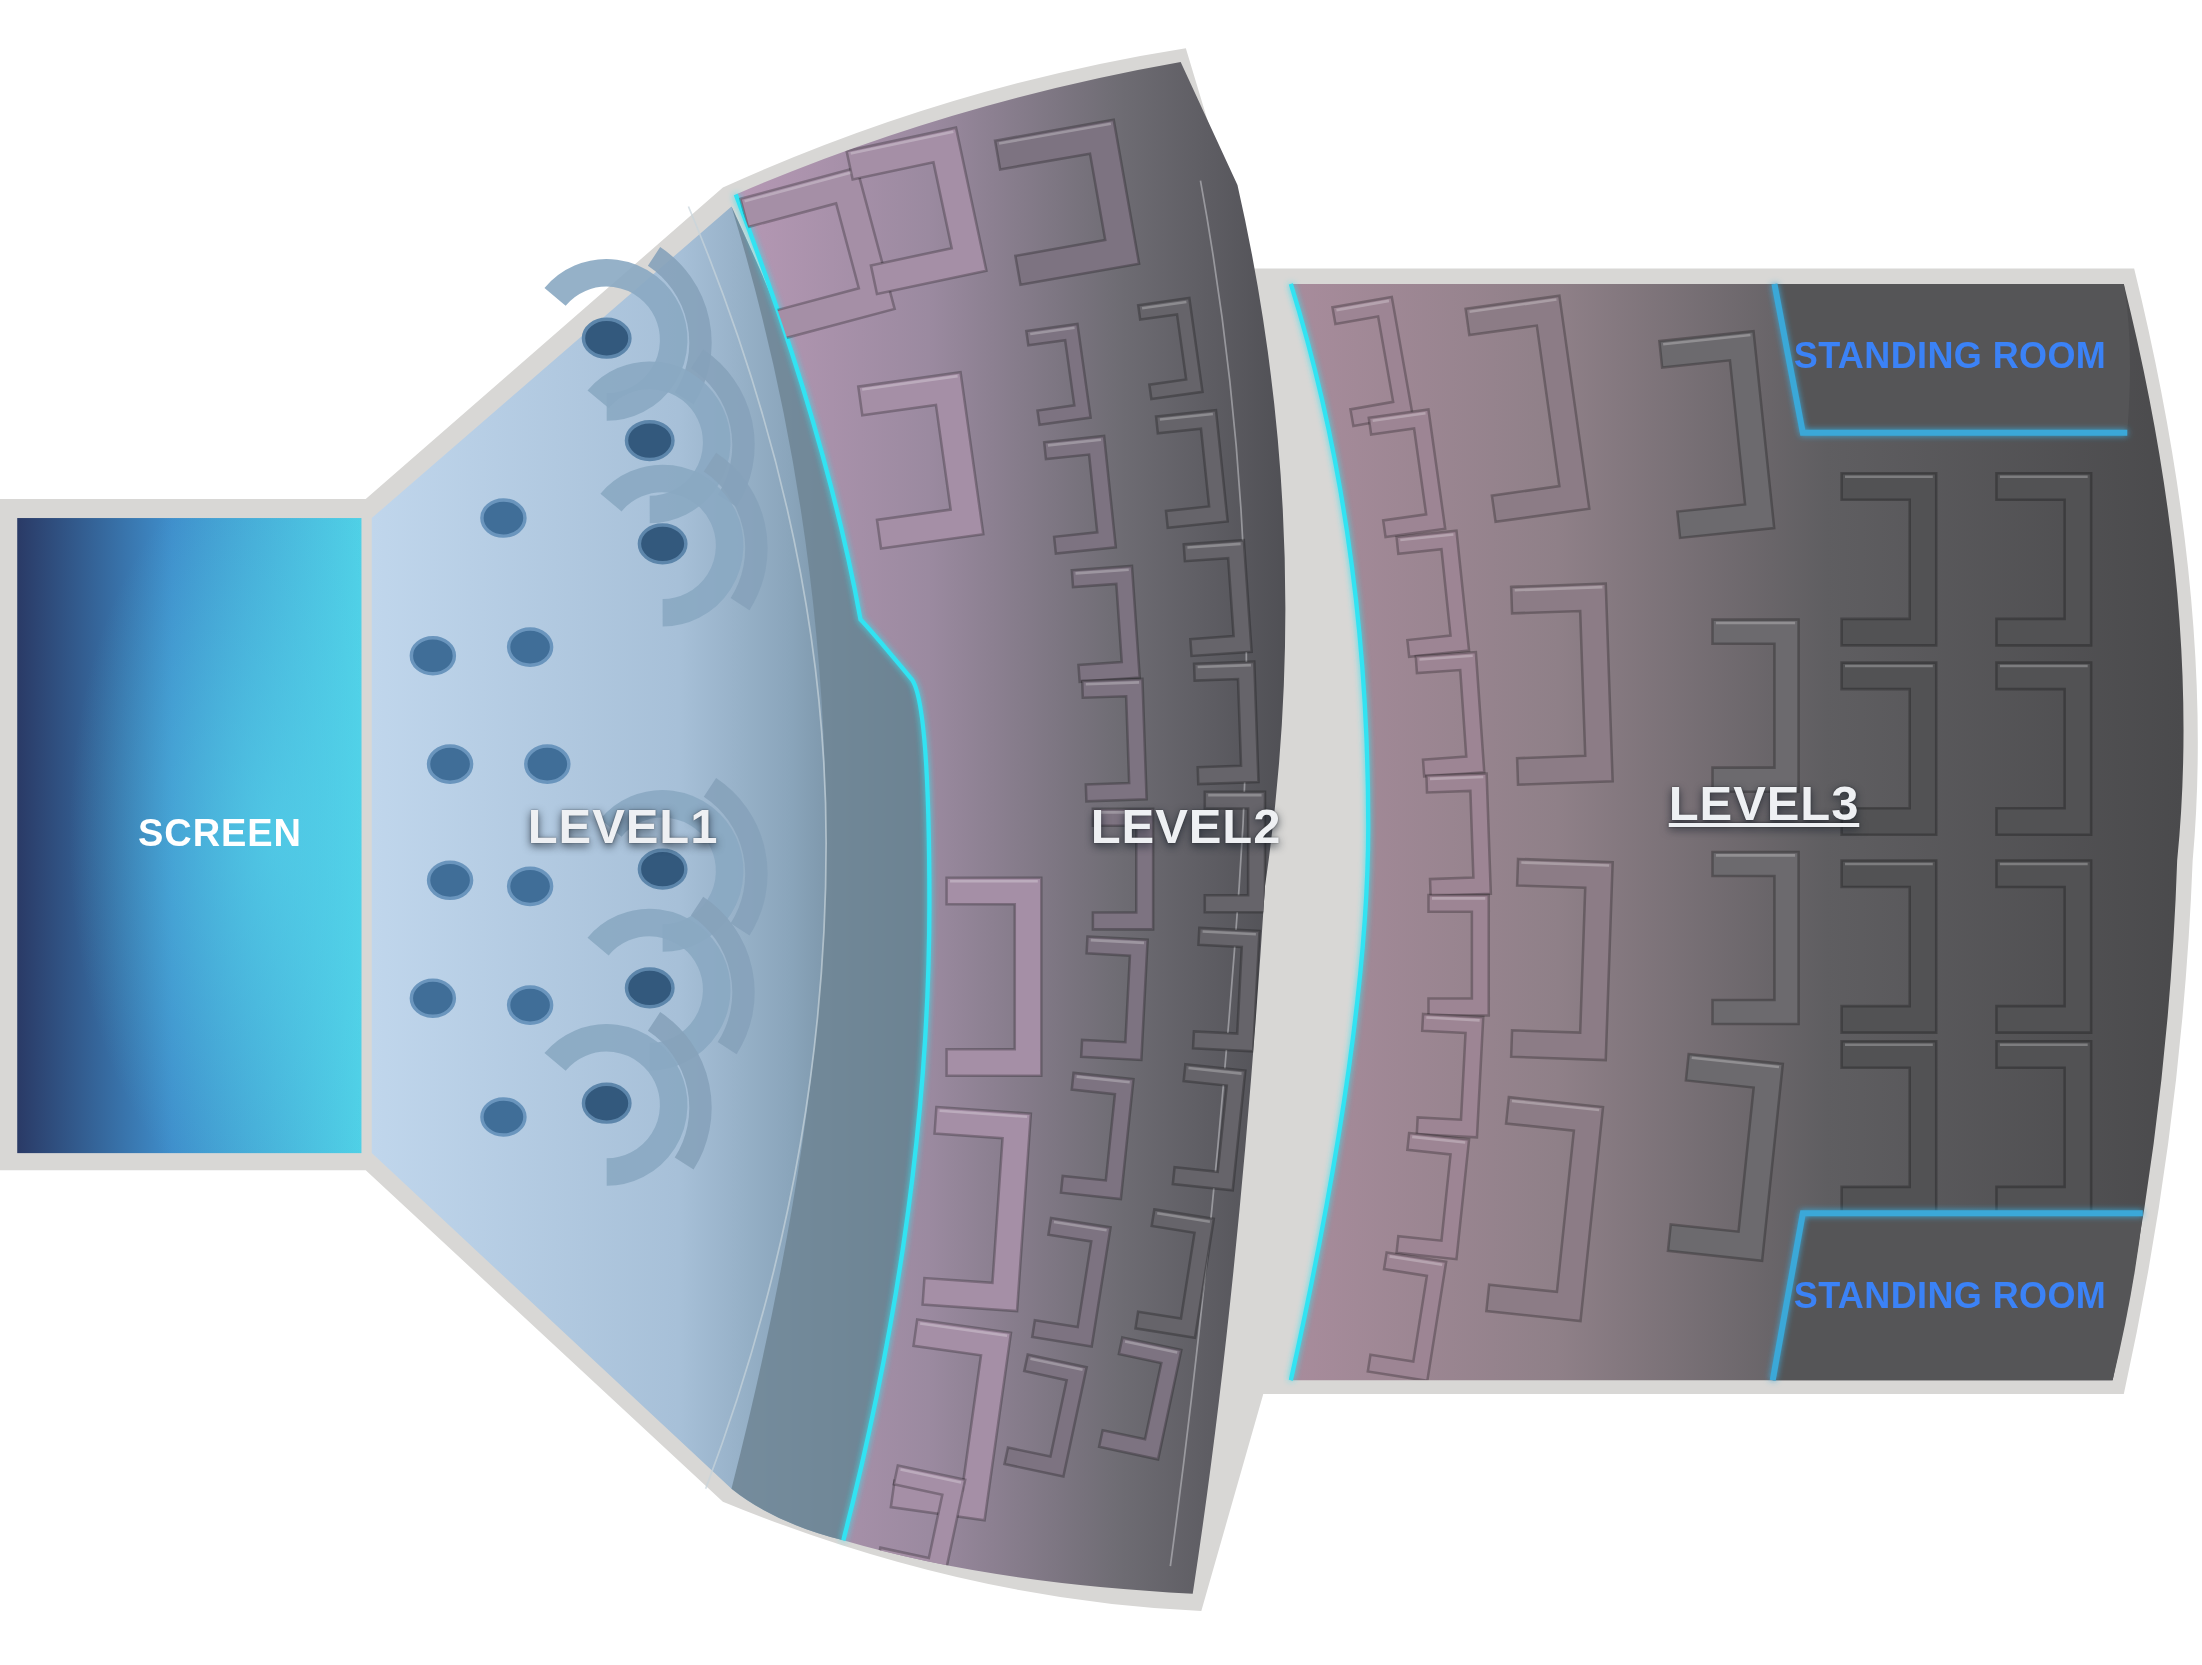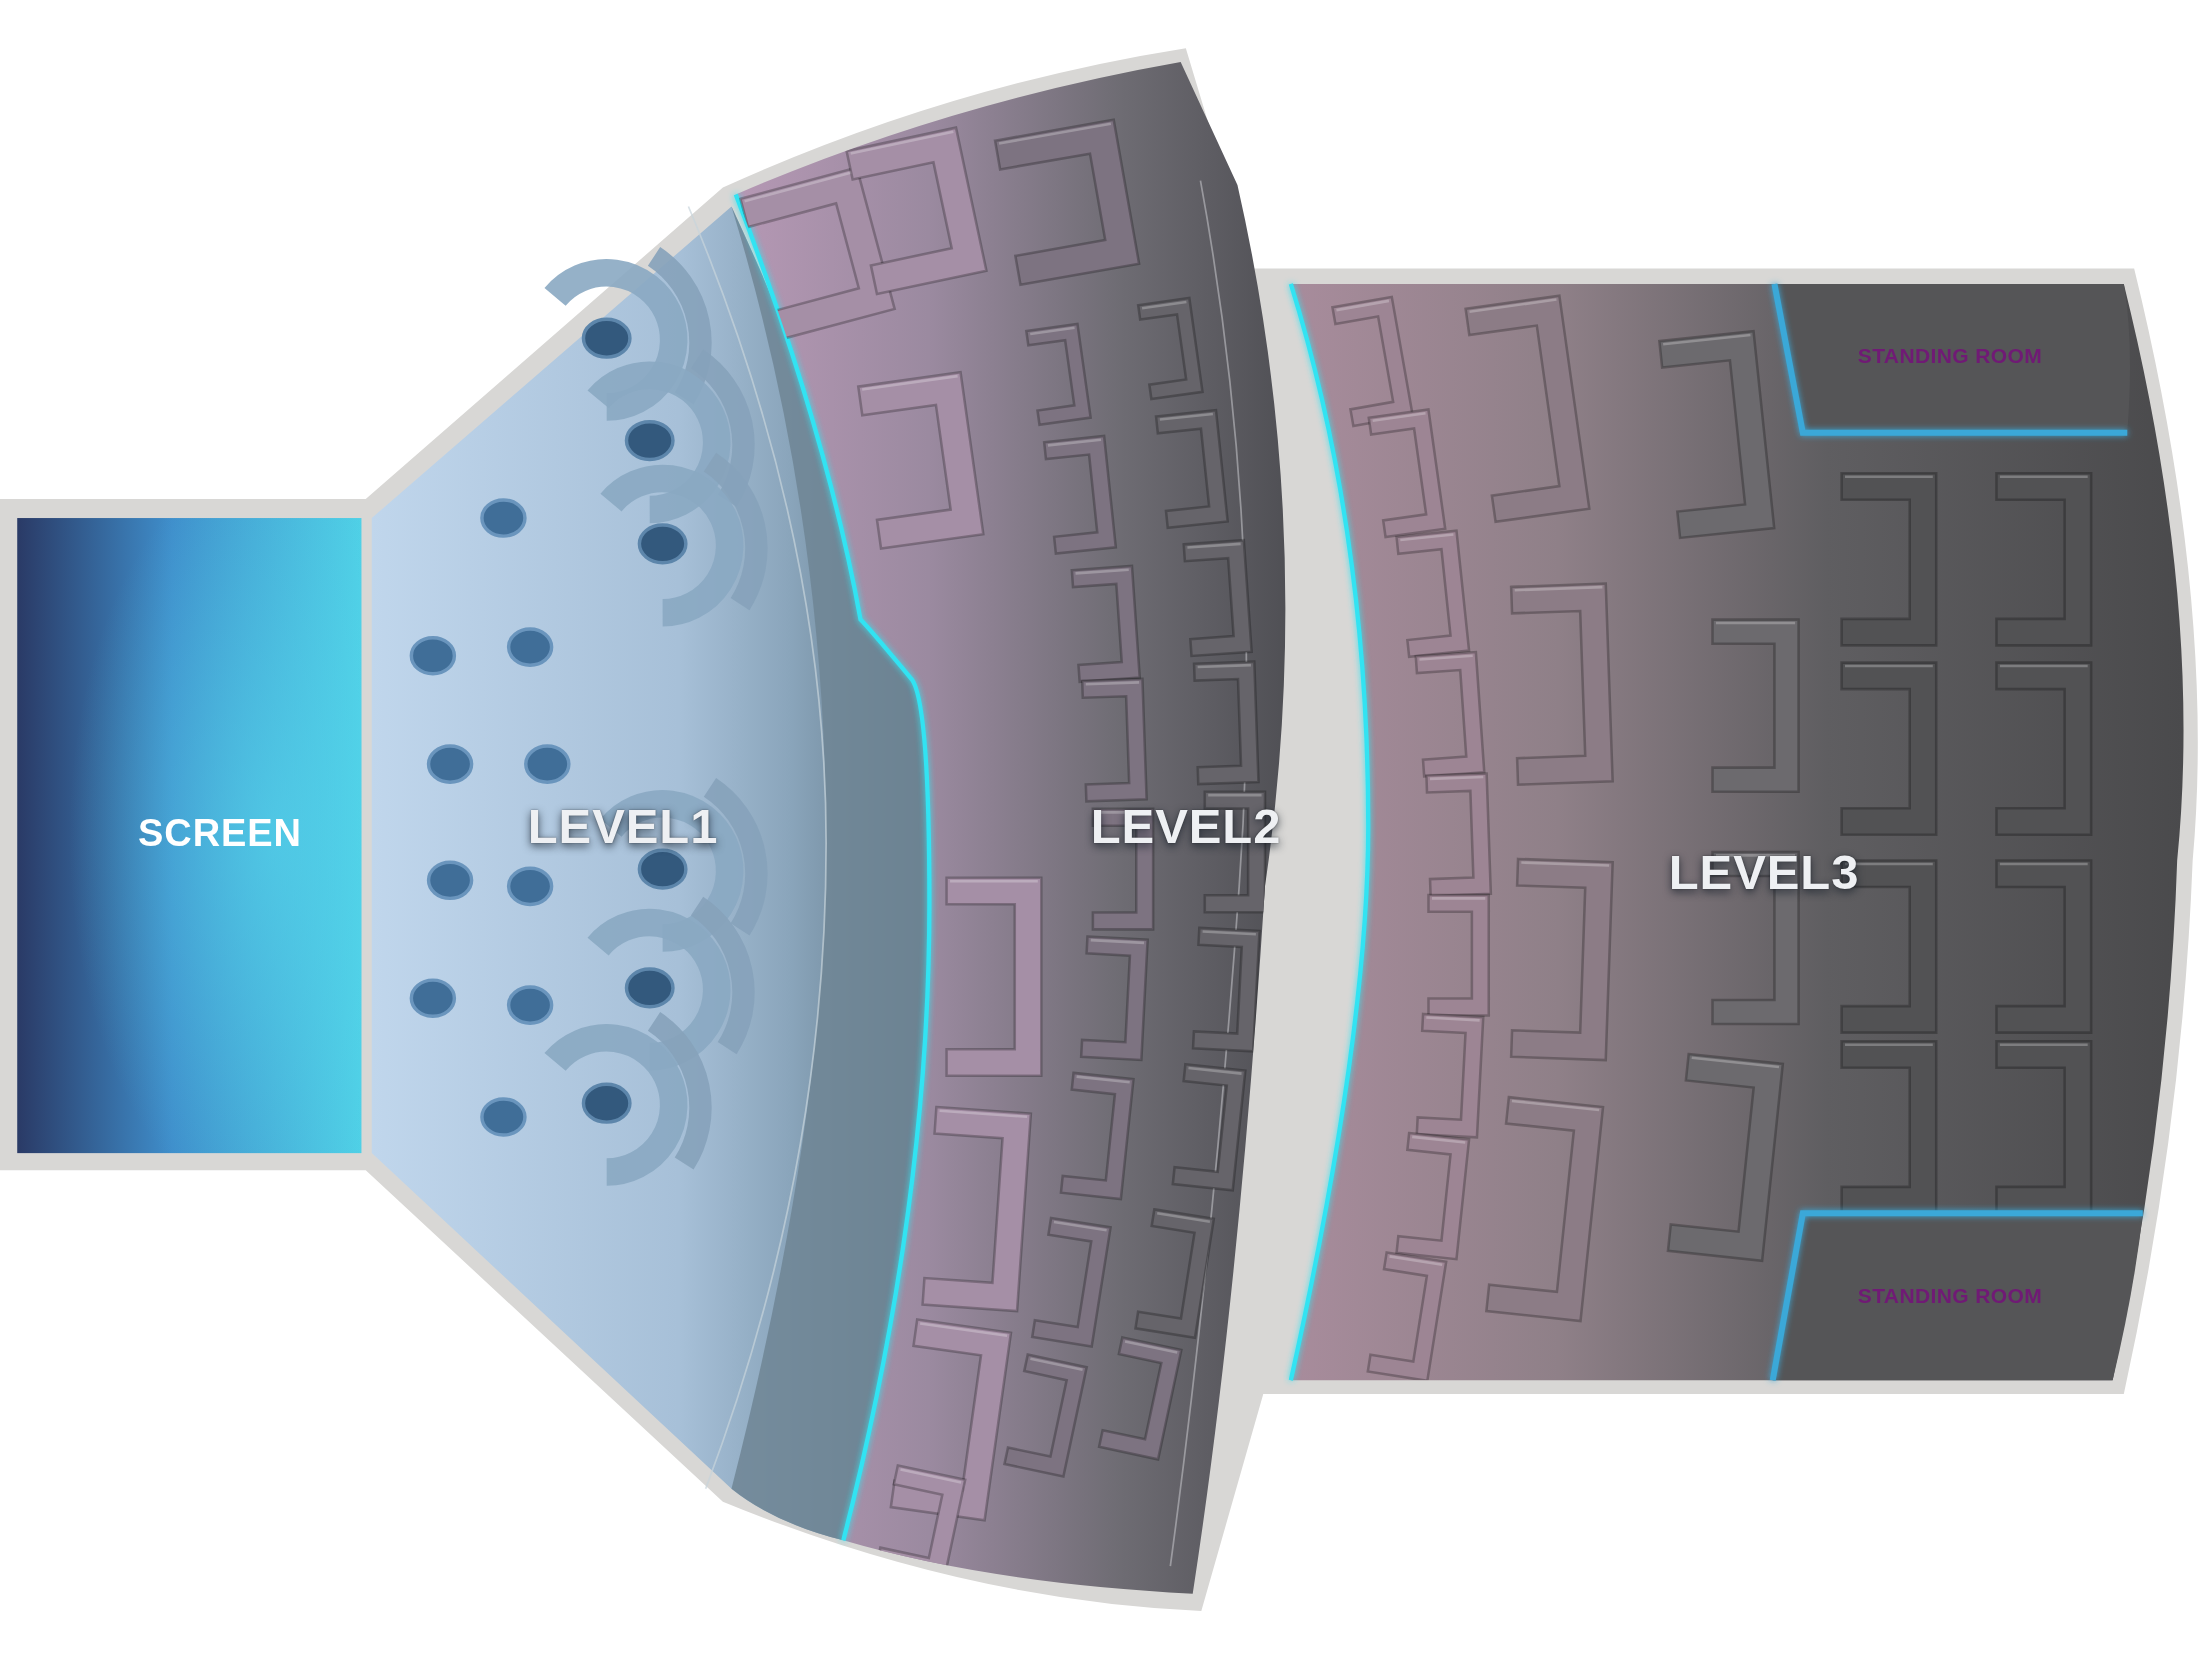--- a/index.html
+++ b/index.html
@@ -20,23 +20,23 @@
     letter-spacing: 0.9px;
     text-shadow: 0 2.6px 8.6px rgba(20,30,40,0.75), 0 0 1.7px rgba(0,0,0,0.5);
   }
   .lbl-screen {
     font-size: 38px;
     letter-spacing: 0.9px;
     color: #ffffff;
     margin-left: 32px;
   }
   .lbl-standing {
-    font-size: 21px;
+    font-size: 36px;
     letter-spacing: 0.4px;
-    color: #701a75;
+    color: #3b82f6;
   }
   .section { cursor: pointer; }
 </style>
 </head>
 <body>
 
 <div id="map-root">
   <svg id="map-svg" width="2203" height="1666" viewBox="0 0 2560 1936">
     <defs>
       <linearGradient id="screenGrad" x1="0" y1="0" x2="1" y2="0">
@@ -368,17 +368,17 @@
 
     <g class="section">
       <path d="M2095,1410 L2490,1410 Q2480,1500 2455,1604 L2060,1604 Z" fill="#555557"></path>
       <path d="M2490,1410 L2095,1410 L2060,1604" fill="none" stroke="#3aa8d8" stroke-width="7" filter="url(#glow)"></path>
     </g>
   </svg>
 
   <div class="lbl lbl-screen" style="left:188px; top:833px;">SCREEN</div>
   <div class="lbl lbl-level" style="left:623px; top:826px;">LEVEL1</div>
   <div class="lbl lbl-level" style="left:1186px; top:826px;">LEVEL2</div>
-  <div class="lbl lbl-level" style="left:1764px; top:872px;">LEVEL3</div>
+  <div class="lbl lbl-level" style="left:1764px; top:803px;text-decoration:underline;">LEVEL3</div>
   <div class="lbl lbl-standing" style="left:1950px; top:356px;">STANDING ROOM</div>
   <div class="lbl lbl-standing" style="left:1950px; top:1296px;">STANDING ROOM</div>
 </div>
 
 
 </body></html>

